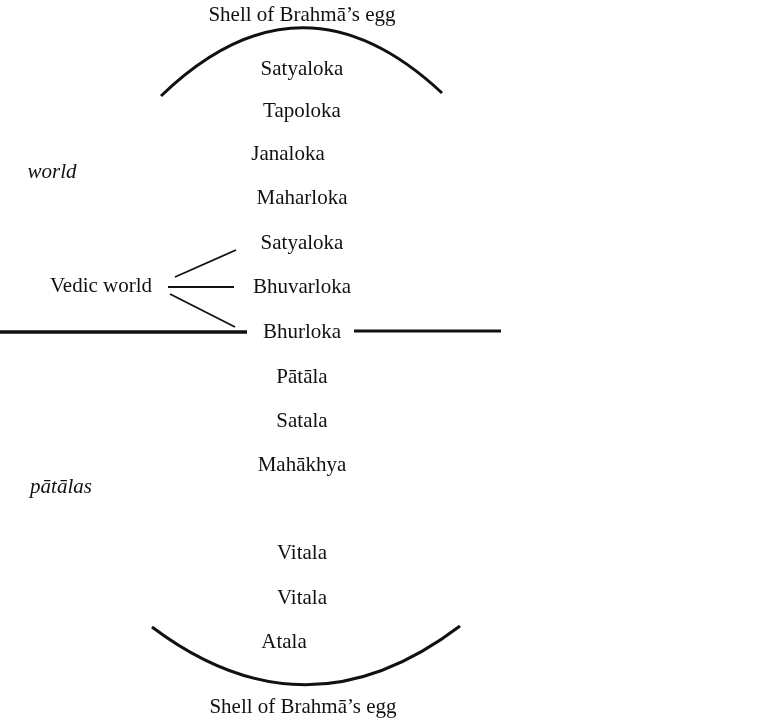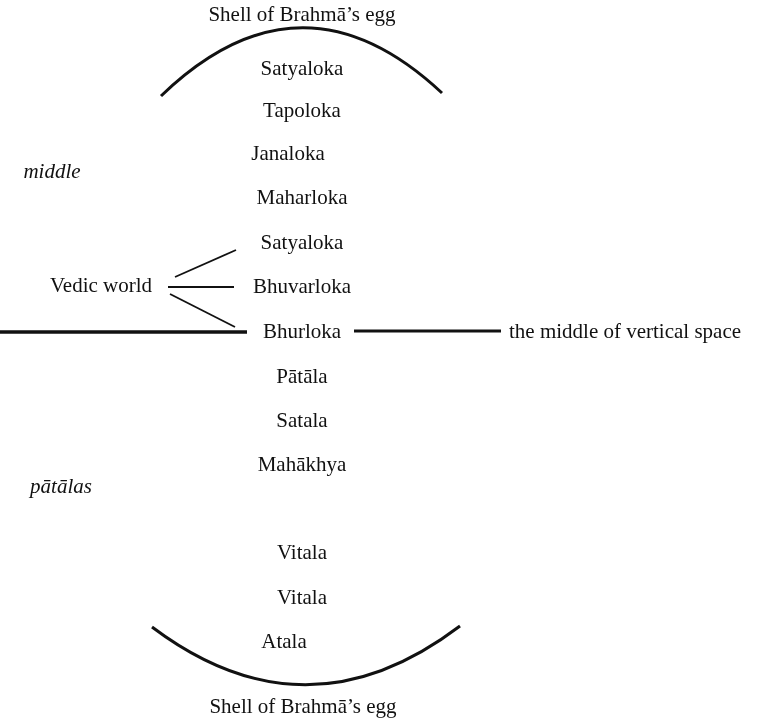--- a/index.html
+++ b/index.html
@@ -38,33 +38,32 @@
     <path d="M 152 627 Q 306 743 460 626" fill="none" stroke="#111111" stroke-width="3"></path>
     <line x1="0" y1="332" x2="247" y2="332" stroke="#111111" stroke-width="3.5"></line>
     <line x1="354" y1="331" x2="501" y2="331" stroke="#111111" stroke-width="3"></line>
     <line x1="175" y1="277" x2="236" y2="250" stroke="#111111" stroke-width="1.8"></line>
     <line x1="168" y1="287" x2="234" y2="287" stroke="#111111" stroke-width="2"></line>
     <line x1="170" y1="294" x2="235" y2="327" stroke="#111111" stroke-width="1.8"></line>
   </svg>
 
   <div class="lbl" style="left:302px; top:14px">Shell of Brahmā’s egg</div>
 
-  <div class="lbl italic" style="left:52px; top:171px">middle</div>
+  <div class="lbl italic" style="left:52px; top:171px">world</div>
 
   <div class="lbl" style="left:101px; top:285px">Vedic world</div>
 
   <div class="lbl" style="left:302px; top:68px">Satyaloka</div>
   <div class="lbl" style="left:302px; top:110px">Tapoloka</div>
   <div class="lbl" style="left:288px; top:153px">Janaloka</div>
   <div class="lbl" style="left:302px; top:197px">Maharloka</div>
   <div class="lbl" style="left:302px; top:242px">Satyaloka</div>
   <div class="lbl" style="left:302px; top:286px">Bhuvarloka</div>
   <div class="lbl" style="left:302px; top:331px">Bhurloka</div>
 
-  <div class="lbl left-anchor" style="left:509px; top:331px">the middle of vertical space</div>
 
   <div class="lbl italic" style="left:61px; top:486px">pātālas</div>
 
   <div class="lbl" style="left:302px; top:376px">Pātāla</div>
   <div class="lbl" style="left:302px; top:420px">Satala</div>
   <div class="lbl" style="left:302px; top:464px">Mahākhya</div>
   <div class="lbl" style="left:302px; top:552px">Vitala</div>
   <div class="lbl" style="left:302px; top:597px">Vitala</div>
   <div class="lbl" style="left:284px; top:641px">Atala</div>
 

